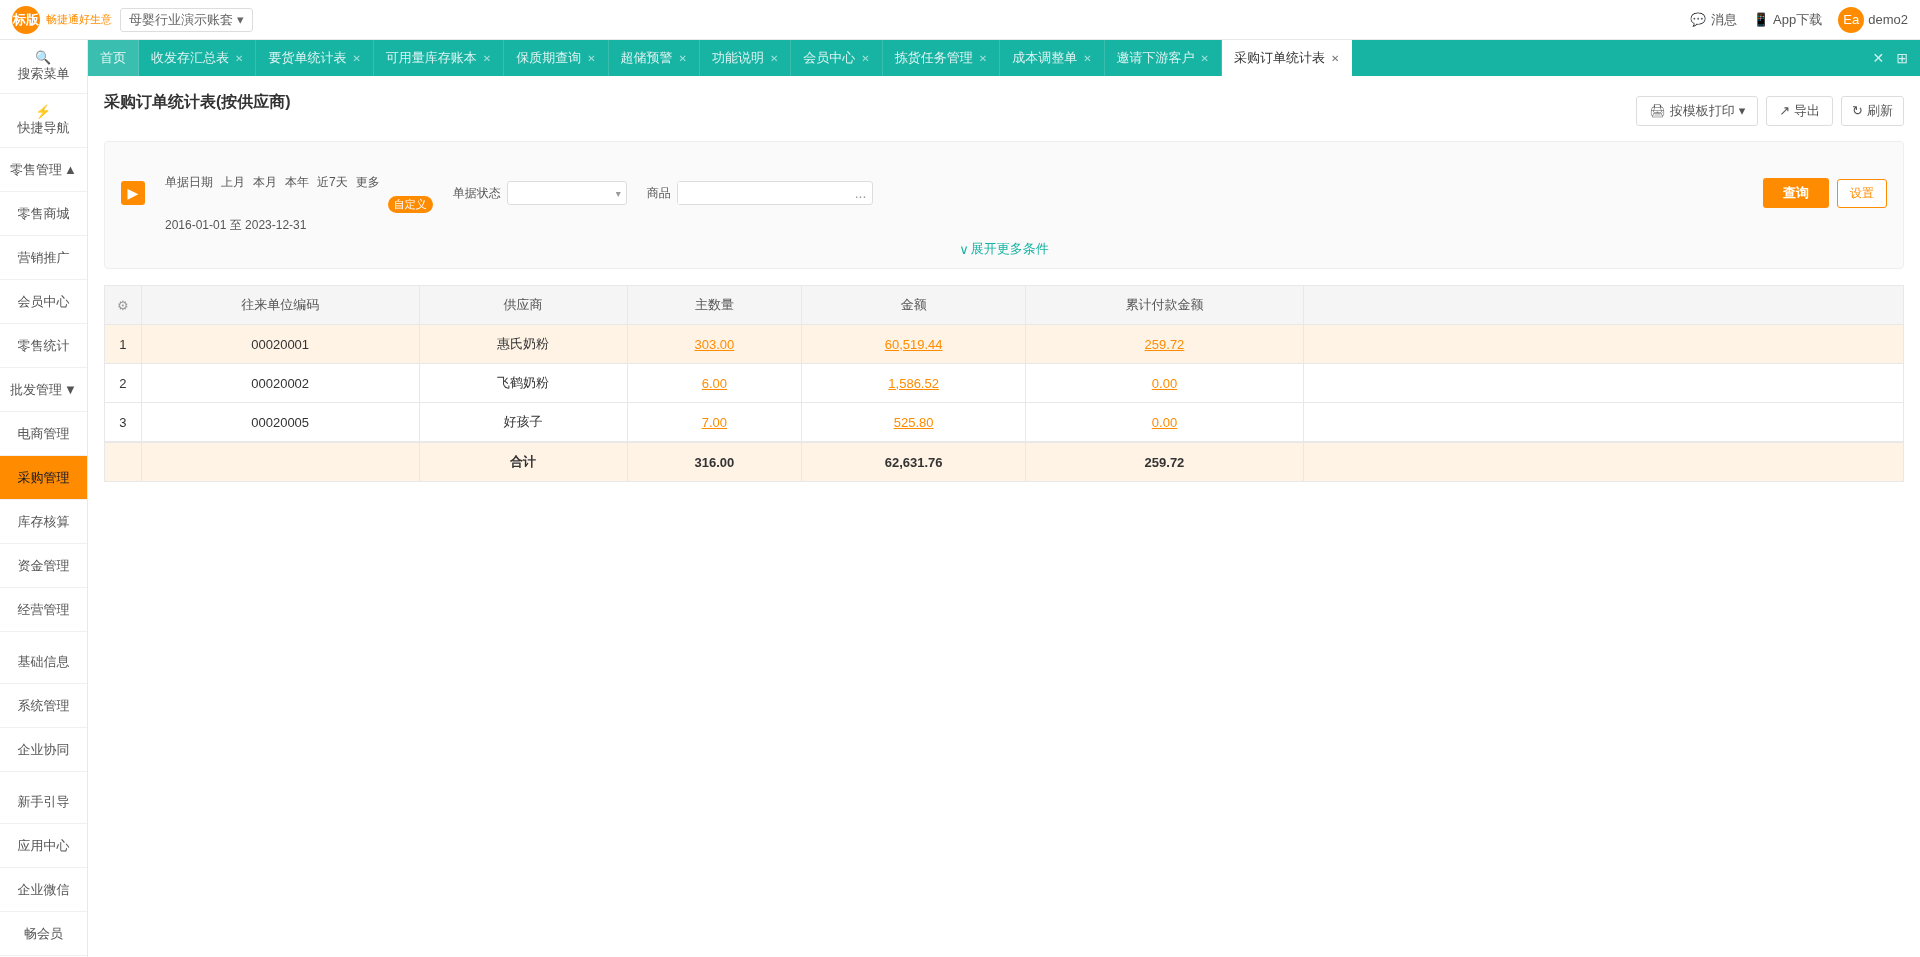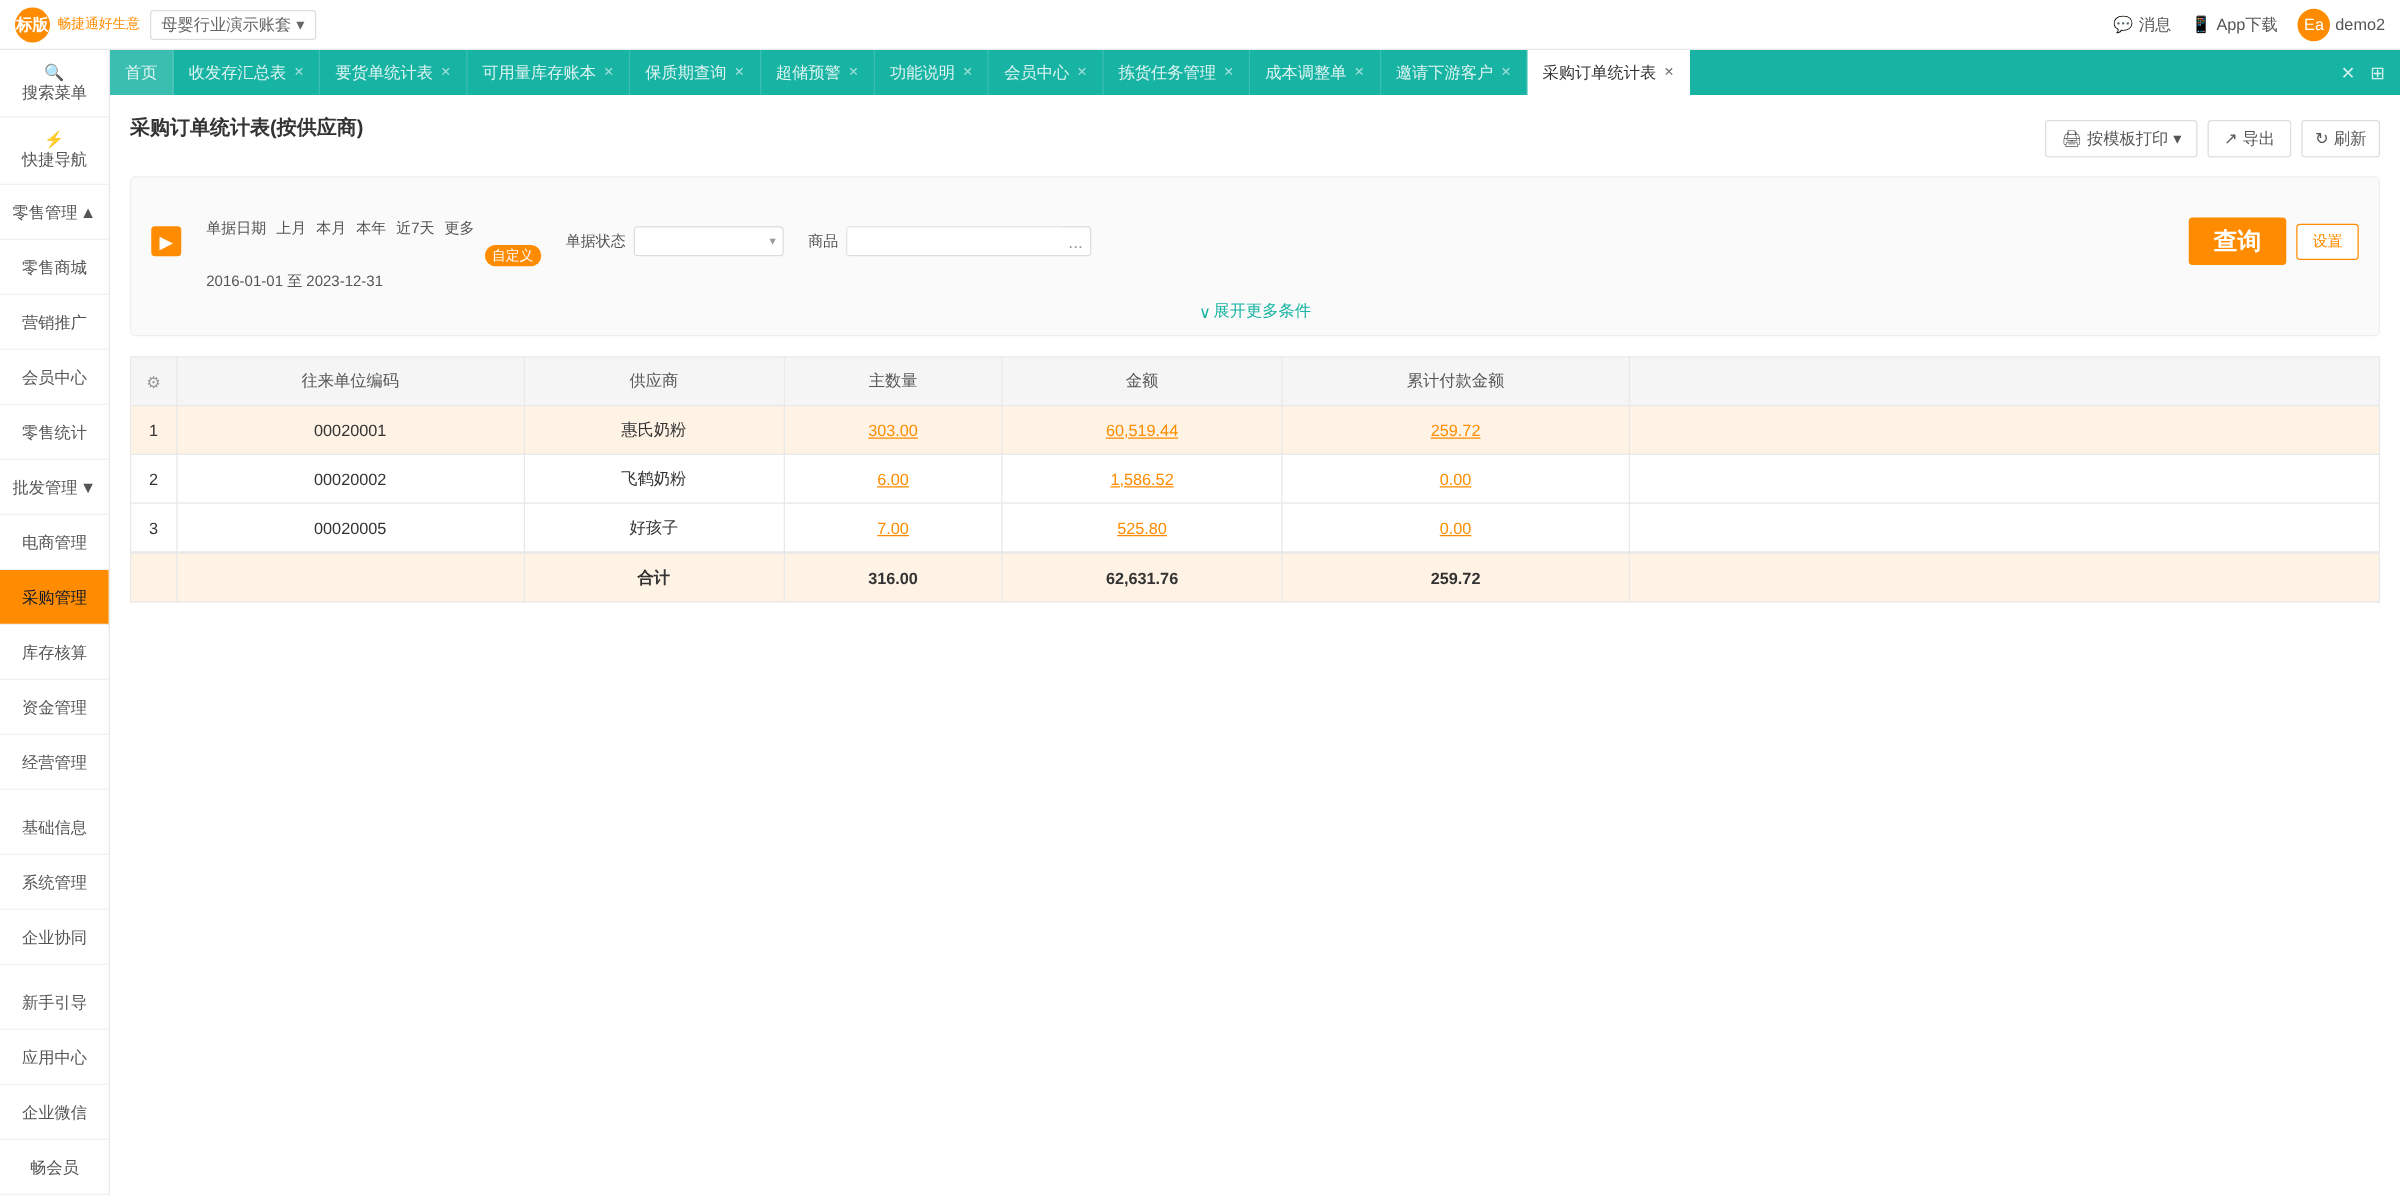--- a/index.html
+++ b/index.html
@@ -46,21 +46,21 @@
     .filter-date-opt { color: #555; font-size: 12px; cursor: pointer; }
     .filter-custom-badge { background: #ff8c00; color: white; font-size: 11px; padding: 1px 6px; border-radius: 10px; cursor: pointer; margin-top: 44px; }
     .filter-date-range { color: #555; font-size: 12px; }
     .filter-select { border: 1px solid #ddd; border-radius: 3px; padding: 4px 8px; font-size: 12px; outline: none; background: #fff; min-width: 120px; }
     .goods-input-wrapper { display: flex; align-items: center; border: 1px solid #ddd; border-radius: 3px; background: #fff; }
     .goods-input { border: none; outline: none; padding: 4px 8px; font-size: 12px; min-width: 160px; }
     .goods-input-dots { padding: 0 6px; color: #999; cursor: pointer; font-size: 14px; }
     .btn-print { border: 1px solid #ddd; background: #fff; color: #555; padding: 5px 12px; border-radius: 3px; cursor: pointer; font-size: 12px; display: flex; align-items: center; gap: 4px; }
     .btn-export { border: 1px solid #ddd; background: #fff; color: #555; padding: 5px 12px; border-radius: 3px; cursor: pointer; font-size: 12px; display: flex; align-items: center; gap: 4px; }
     .btn-refresh { border: 1px solid #ddd; background: #fff; color: #555; padding: 5px 10px; border-radius: 3px; cursor: pointer; font-size: 12px; display: flex; align-items: center; gap: 4px; }
-    .btn-query { background: #ff8c00; color: white; border: none; padding: 6px 20px; border-radius: 3px; cursor: pointer; font-size: 19px; font-weight: bold; }
+    .btn-query { background: #ff8c00; color: white; border: none; padding: 6px 20px; border-radius: 3px; cursor: pointer; font-size: 13px; font-weight: bold; }
     .btn-settings { border: 1px solid #ff8c00; background: #fff; color: #ff8c00; padding: 5px 12px; border-radius: 3px; cursor: pointer; font-size: 12px; }
 
     
     .data-table { width: 100%; border-collapse: collapse; }
     .data-table th { background: #f5f5f5; color: #555; font-weight: normal; padding: 10px 12px; text-align: center; border: 1px solid #e8e8e8; font-size: 13px; }
     .data-table td { padding: 10px 12px; text-align: center; border: 1px solid #e8e8e8; font-size: 13px; color: #333; }
     .data-table tr:nth-child(1) td { background: #fff3e6; }
     .data-table tr:nth-child(2) td { background: #fff; }
     .data-table tr:nth-child(3) td { background: #fff; }
     .data-table td.num-value { color: #ff8c00; text-decoration: underline; cursor: pointer; }

